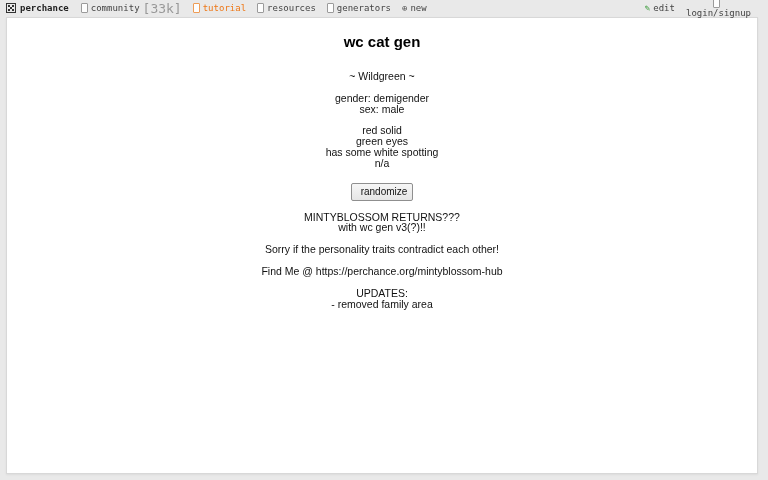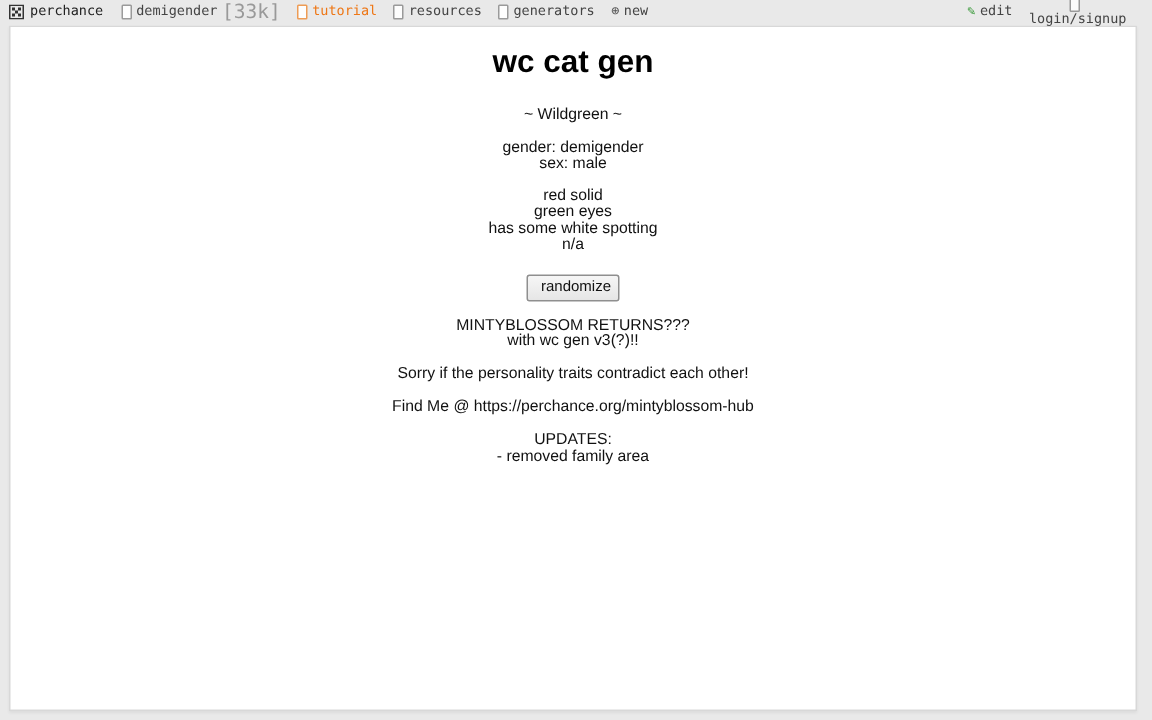--- a/index.html
+++ b/index.html
@@ -25,21 +25,21 @@
     white-space: nowrap;
   }
   .topbar .nav-item {
     display: inline-flex;
     align-items: center;
     margin-right: 11px;
     cursor: pointer;
     color: #444;
     text-decoration: none;
   }
-  .topbar .brand { margin-right: 12px; color: #222; font-weight: normal; }
+  .topbar .brand { margin-right: 12px; color: #222; font-weight: bold; }
   .logo-icon {
     width: 10px; height: 10px;
     margin-right: 4px;
     display: inline-block;
   }
   .page-icon {
     display: inline-block;
     width: 5px; height: 8px;
     border: 1px solid #9a9a9a;
     border-radius: 1px;
@@ -69,21 +69,21 @@
     margin: 1px 10px 0 6px;
     height: 455px;
     background: #ffffff;
     border: 1px solid #d8d8d8;
     box-shadow: 0 1px 2px rgba(0,0,0,0.06);
     text-align: center;
     overflow: hidden;
   }
 
   .gen-title {
-    font-size: 21px;
+    font-size: 15px;
     font-weight: bold;
     color: #000;
     margin-top: 13px;
     line-height: 22px;
   }
 
   .line {
     font-size: 10.5px;
     line-height: 10.8px;
     color: #111;
@@ -119,21 +119,21 @@
         <rect x="4" y="4" width="2" height="2" fill="#333"></rect>
         <rect x="2" y="6" width="2" height="2" fill="#333"></rect>
         <rect x="6" y="6" width="2" height="2" fill="#333"></rect>
       </svg>
     </span>
     <span>perchance</span>
   </span>
 
   <span class="nav-item">
     <span class="page-icon"></span>
-    <span>demigender</span>
+    <span>community</span>
     <span class="count-suffix">[33k]</span>
   </span>
 
   <span class="nav-item tutorial">
     <span class="page-icon"></span>
     <span>tutorial</span>
   </span>
 
   <span class="nav-item">
     <span class="page-icon"></span>

